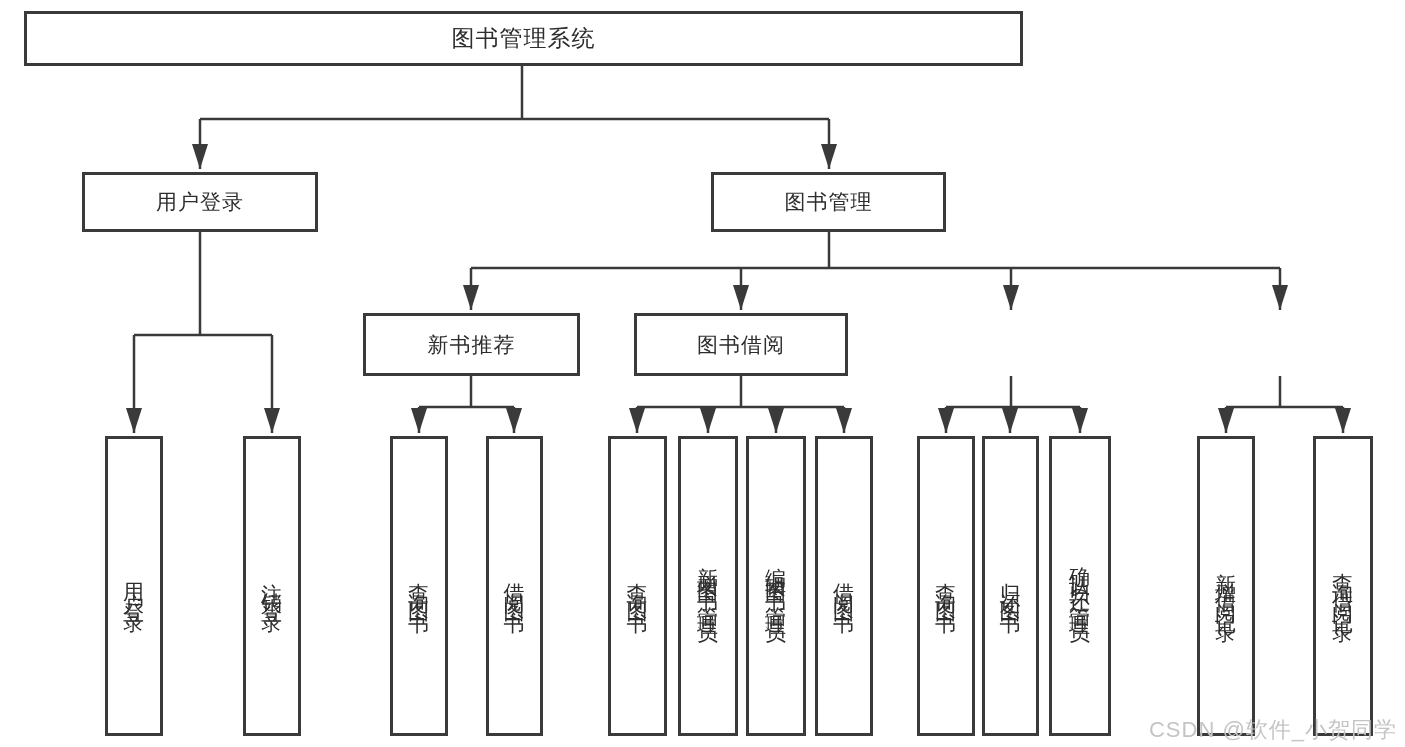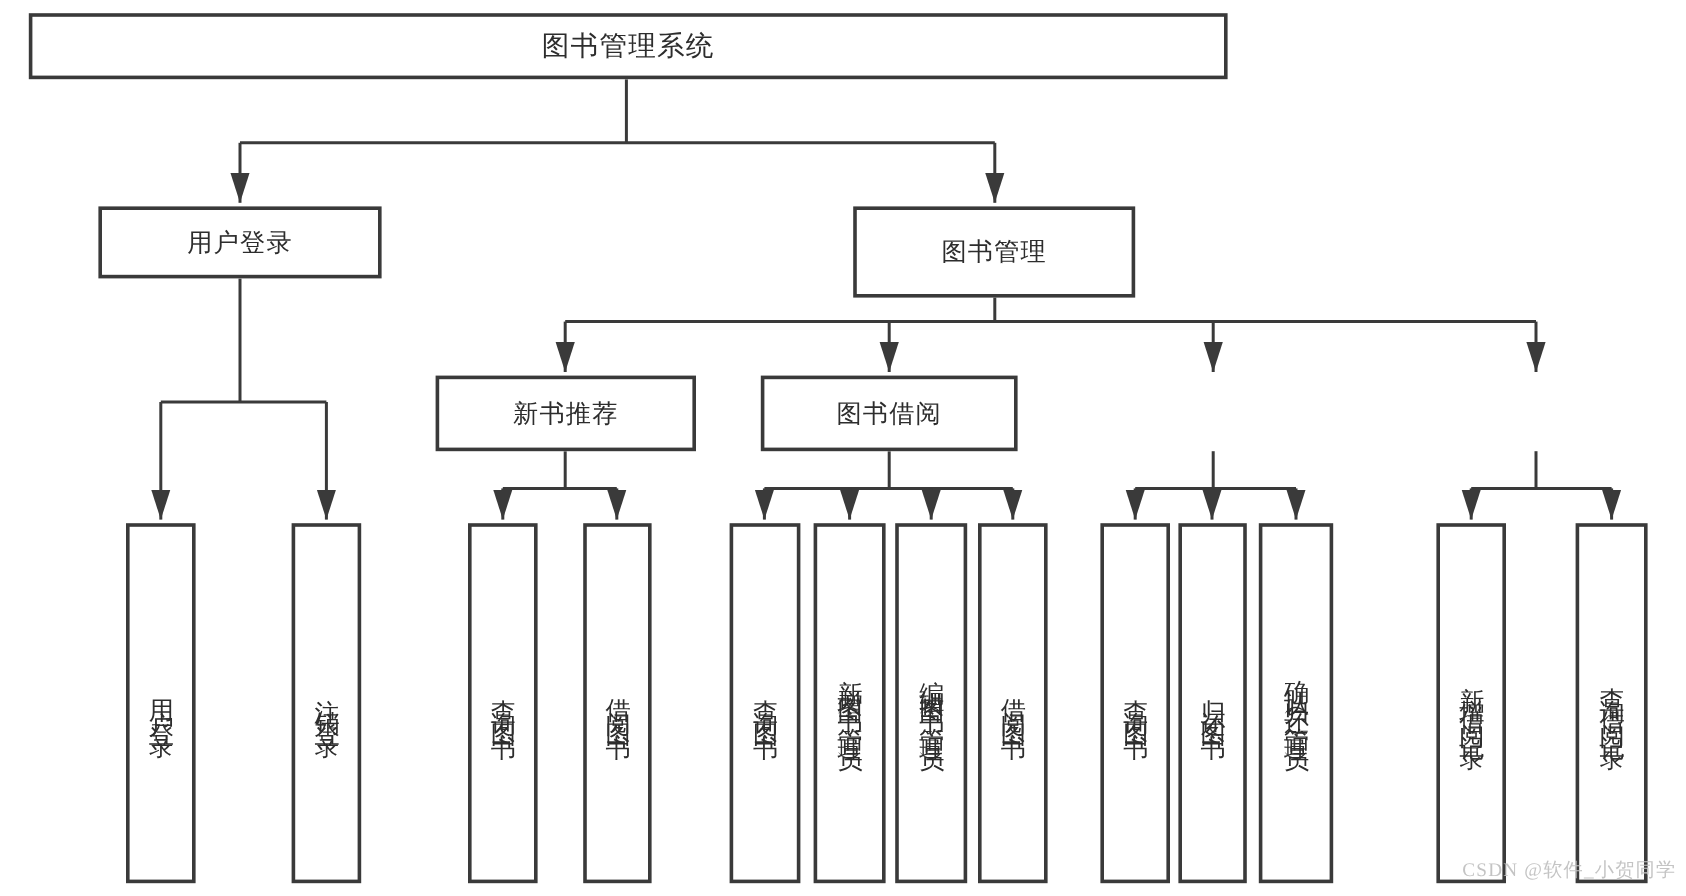--- a/index.html
+++ b/index.html
@@ -25,23 +25,23 @@
   .box .lbl{white-space:nowrap;}
   .root{font-size:23px;letter-spacing:1px;}
   .lvl{font-size:21px;letter-spacing:1px;}
   .leaf{font-size:21px;}
   .leaf .lbl{
     writing-mode:vertical-rl;text-orientation:mixed;
     letter-spacing:10px;line-height:1;white-space:nowrap;
   }
   .leaf.long .lbl{letter-spacing:8px;}
   .watermark{
-    position:absolute;top:715px;right:8px;font-size:16px;color:var(--wm);
+    position:absolute;top:715px;right:8px;font-size:22px;color:var(--wm);
     letter-spacing:1px;z-index:10;white-space:nowrap;
-    font-family:Liberation Serif, serif;
+    font-family:Liberation Sans, sans-serif;
   }
 </style>
 </head>
 <body>
 
 <div class="canvas">
 
   <svg class="connectors" viewBox="0 0 1405 747">
     <defs>
       <marker id="arrow" viewBox="0 0 26 18" refX="25" refY="9" markerWidth="26" markerHeight="18" markerUnits="userSpaceOnUse" orient="auto">
@@ -90,21 +90,21 @@
     <line class="cline" x1="1343" y1="407" x2="1343" y2="433" marker-end="url(#arrow)"></line>
   </svg>
 
   <div class="box root" style="left:24px;top:11px;width:999px;height:55px">
     <span class="lbl">图书管理系统</span>
   </div>
 
   <div class="box lvl" style="left:82px;top:172px;width:236px;height:60px">
     <span class="lbl">用户登录</span>
   </div>
-  <div class="box lvl" style="left:711px;top:172px;width:235px;height:76px">
+  <div class="box lvl" style="left:711px;top:172px;width:235px;height:60px">
     <span class="lbl">图书管理</span>
   </div>
 
   <div class="box lvl" style="left:634px;top:313px;width:214px;height:63px">
     <span class="lbl">图书借阅</span>
   </div>
   <div class="box lvl" style="left:363px;top:313px;width:217px;height:63px">
     <span class="lbl">新书推荐</span>
   </div>
 

